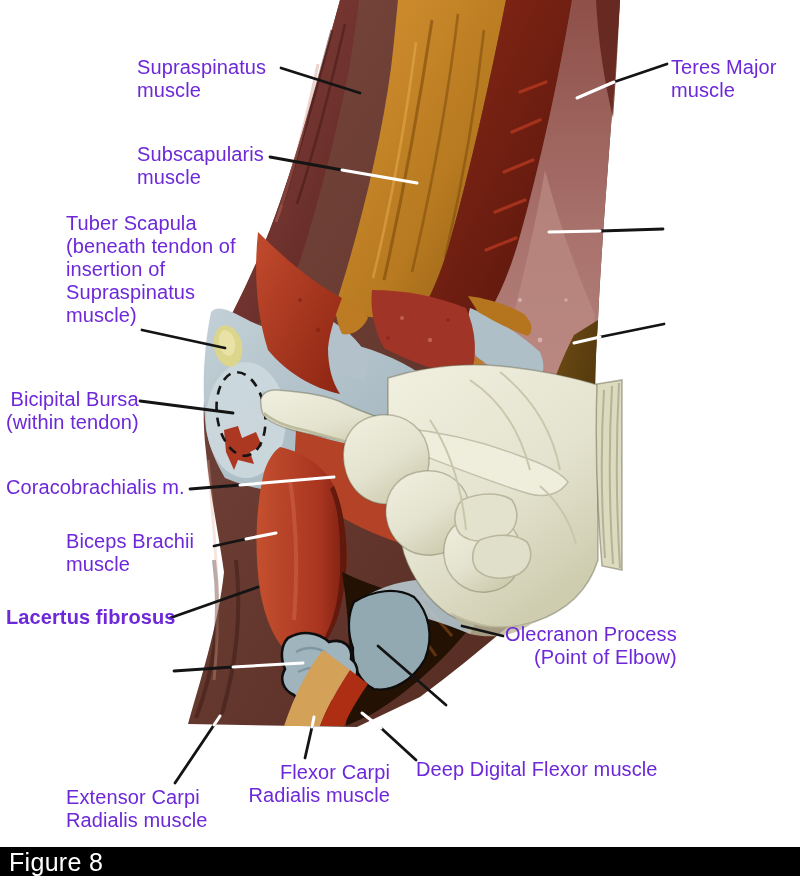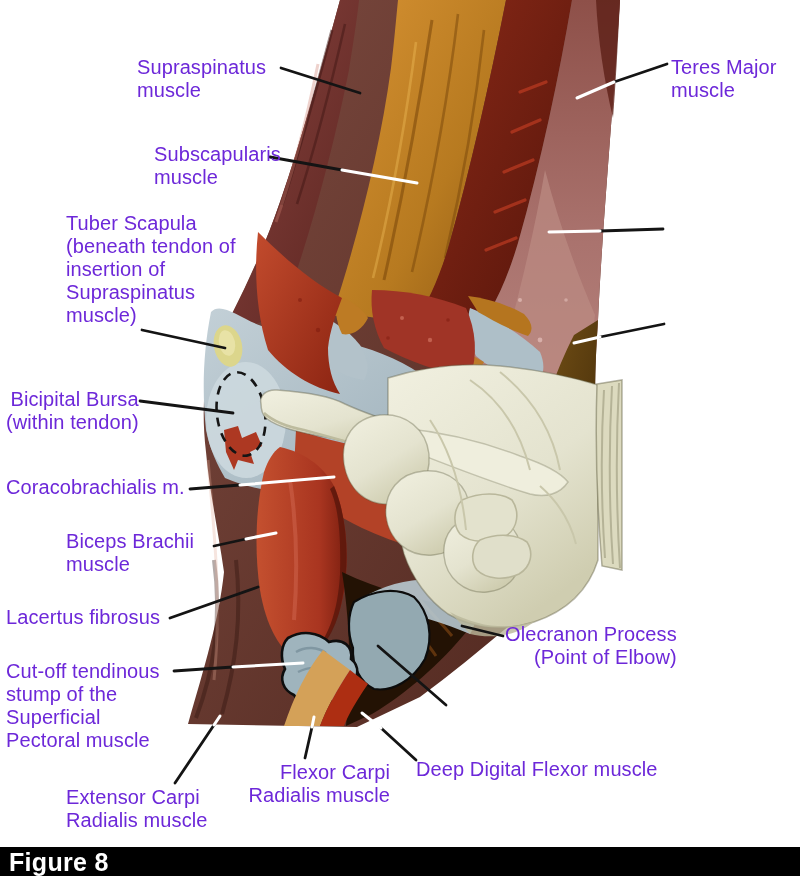--- a/index.html
+++ b/index.html
@@ -10,32 +10,32 @@
   #art{position:absolute;left:0;top:0;width:800px;height:883px;}
   .lbl{
     position:absolute;color:#6d28d9;font-size:20px;line-height:23px;
     white-space:pre-line;letter-spacing:0.1px;
   }
   .lbl.center{text-align:center;}
   #caption-bar{
     position:absolute;left:0;top:847px;width:800px;height:29px;background:#000000;
   }
   #caption-text{
-    position:absolute;left:9px;top:1px;color:#ffffff;font-size:25px;font-weight:bold;
+    position:absolute;left:9px;top:1px;color:#ffffff;font-size:25px;font-weight:normal;
     line-height:28px;letter-spacing:0.3px;
   }
   
   #lbl-supraspinatus{left:137px;top:56px;}
-  #lbl-subscapularis{left:137px;top:143px;margin-left:17px;}
+  #lbl-subscapularis{left:137px;top:143px;}
   #lbl-teres-major{left:671px;top:56px;}
   #lbl-tuber-scapula{left:66px;top:212px;}
   #lbl-bicipital-bursa{left:6px;top:388px;text-align:right;}
   #lbl-coracobrachialis{left:6px;top:476px;}
   #lbl-biceps-brachii{left:66px;top:530px;}
-  #lbl-lacertus{left:6px;top:606px;}
+  #lbl-lacertus{left:6px;top:606px;font-weight:bold;}
   #lbl-cutoff-stump{left:6px;top:660px;}
   #lbl-extensor-carpi{left:66px;top:786px;}
   #lbl-flexor-carpi{left:228px;top:761px;width:162px;text-align:right;}
   #lbl-olecranon{left:505px;top:623px;text-align:right;}
   #lbl-tendon-triceps{left:416px;top:709px;}
   #lbl-deep-digital{left:416px;top:758px;}
 </style>
 </head>
 <body>
 
@@ -328,24 +328,20 @@
 (beneath tendon of
 insertion of
 Supraspinatus
 muscle)</div>
   <div class="lbl" id="lbl-bicipital-bursa">Bicipital Bursa
 (within tendon)</div>
   <div class="lbl" id="lbl-coracobrachialis">Coracobrachialis m.</div>
   <div class="lbl" id="lbl-biceps-brachii">Biceps Brachii
 muscle</div>
   <div class="lbl" id="lbl-lacertus">Lacertus fibrosus</div>
-  <div class="lbl" id="lbl-cutoff-stump">Cut-off tendinous
-stump of the
-Superficial
-Pectoral muscle</div>
   <div class="lbl" id="lbl-extensor-carpi">Extensor Carpi
 Radialis muscle</div>
   <div class="lbl center" id="lbl-flexor-carpi">Flexor Carpi
 Radialis muscle</div>
   <div class="lbl" id="lbl-olecranon">Olecranon Process
 (Point of Elbow)</div>
   <div class="lbl" id="lbl-deep-digital">Deep Digital Flexor muscle</div>
 
   <div id="caption-bar">
     <div id="caption-text">Figure 8</div>

